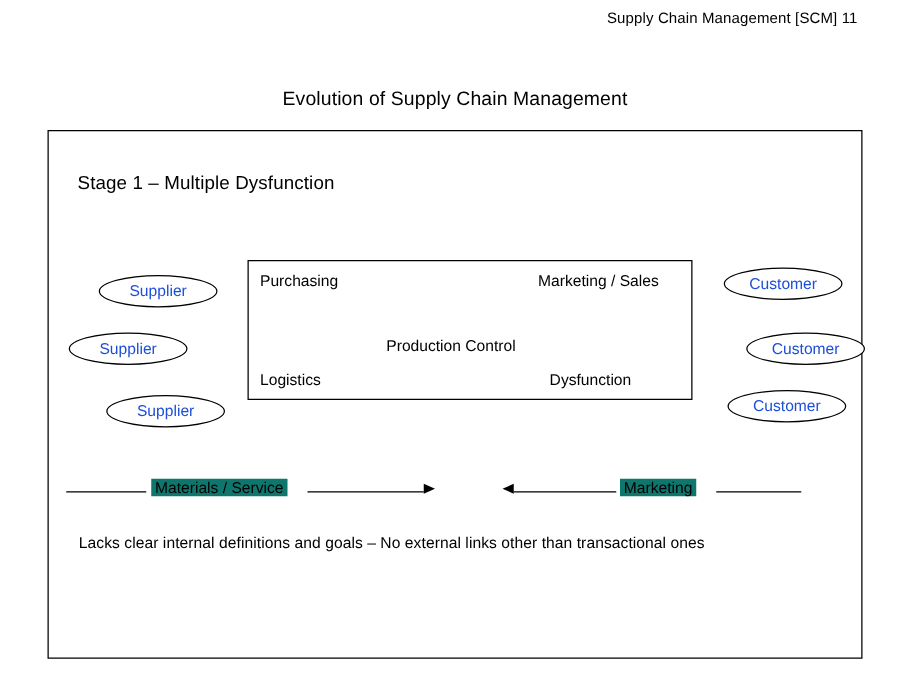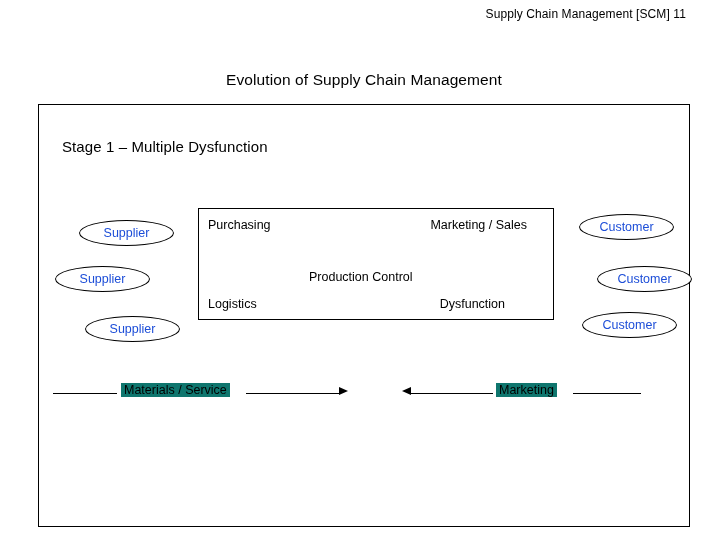--- a/index.html
+++ b/index.html
@@ -215,14 +215,15 @@
     <div class="flow-label" id="lbl-materials">Materials / Service</div>
     <div class="flow-seg" id="seg-materials-b"></div>
     <div class="arrow-head right" id="head-materials"></div>
 
     <div class="arrow-head left" id="head-payments"></div>
     <div class="flow-seg" id="seg-payments-a"></div>
     <div class="flow-label" id="lbl-payments">Marketing</div>
     <div class="flow-seg" id="seg-payments-b"></div>
   </div>
 
+  <div id="caption">Lacks clear internal definitions and goals – No external links other than transactional ones</div>
 
 </div>
 
 </body></html>

